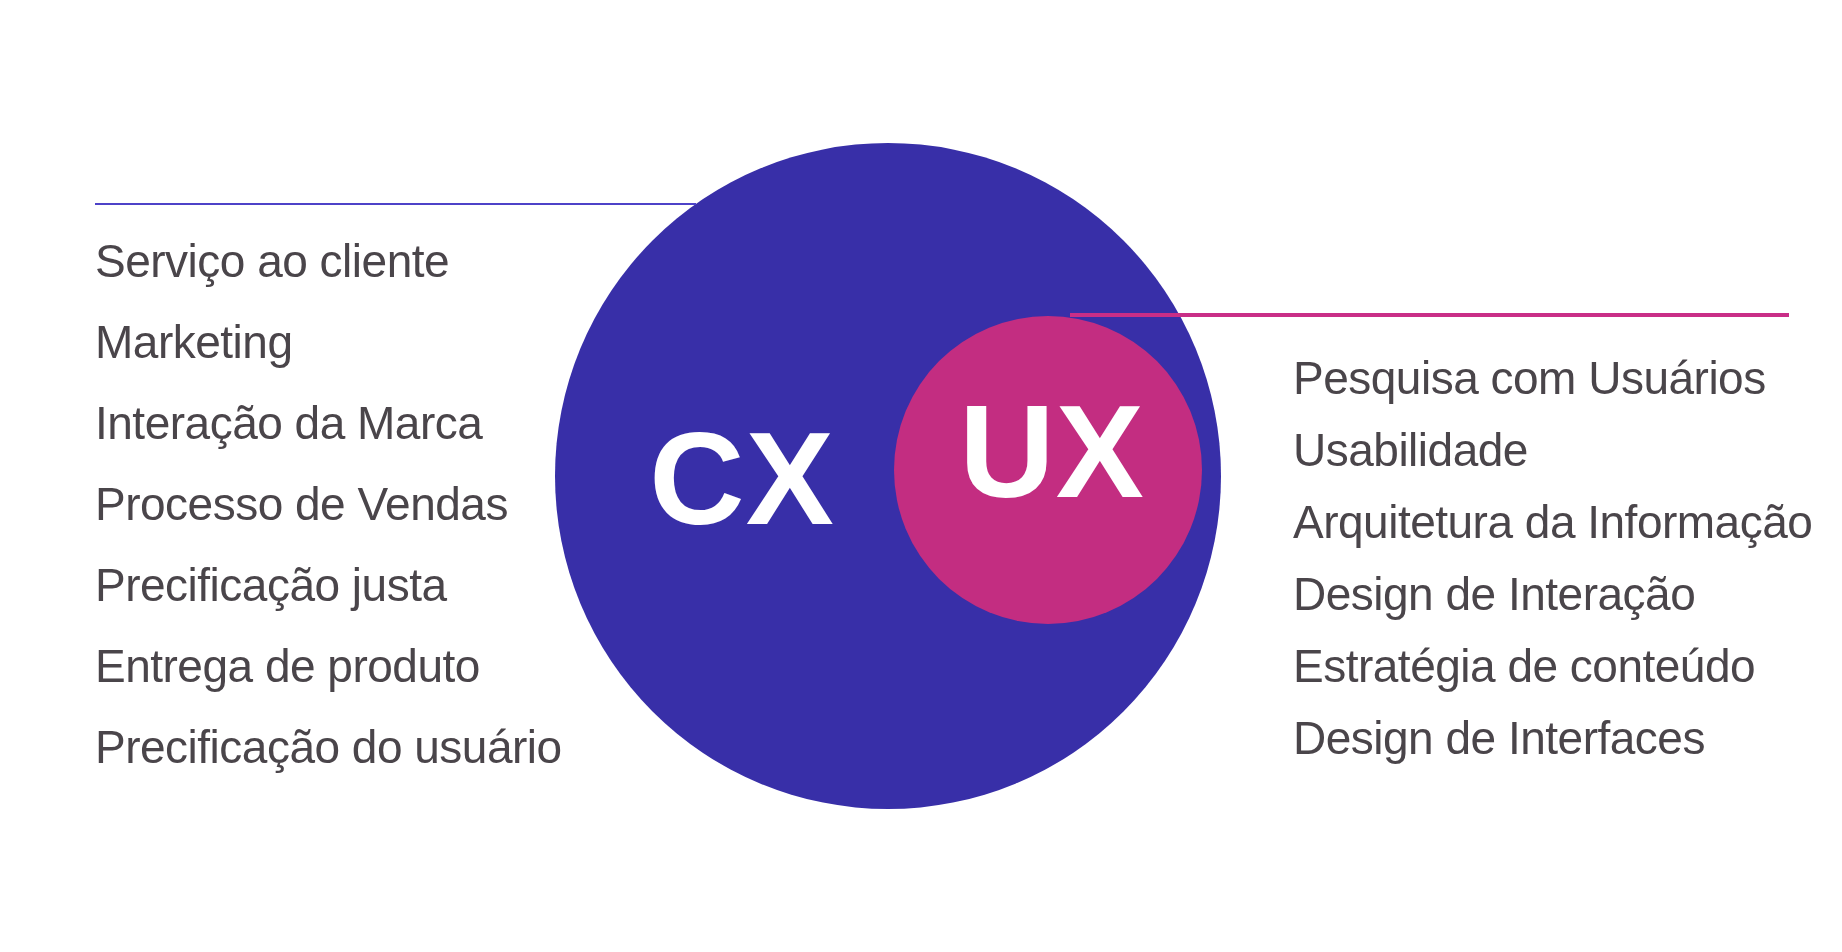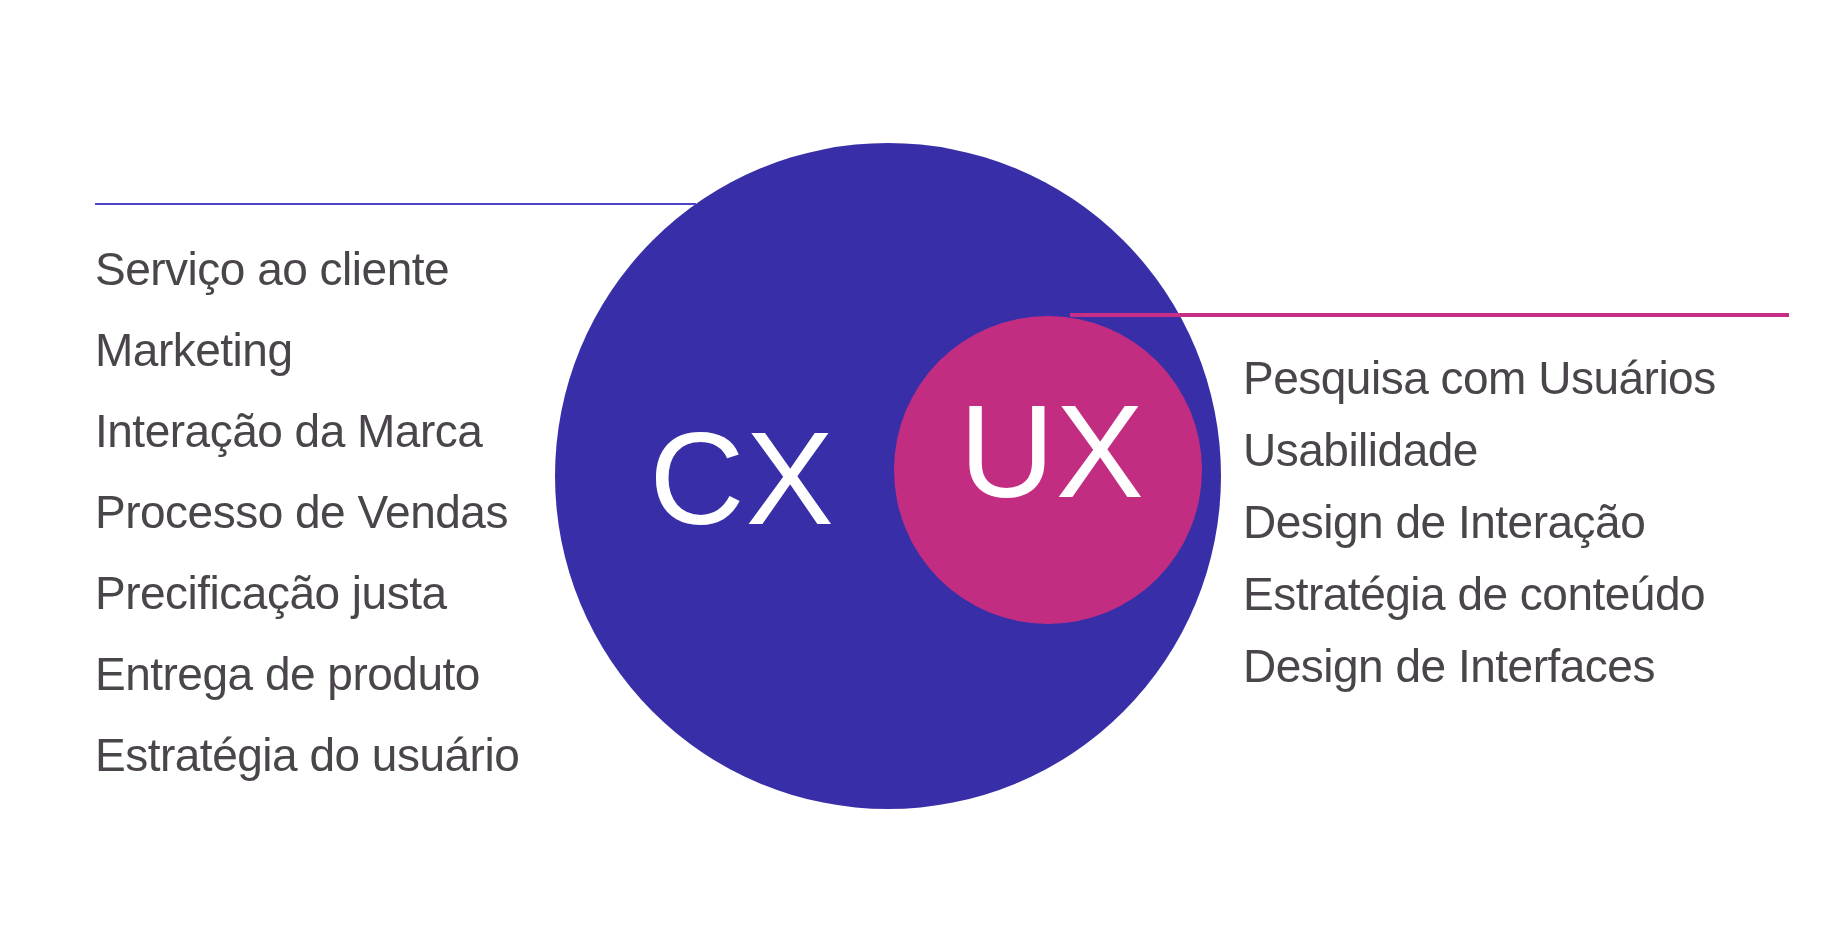--- a/index.html
+++ b/index.html
@@ -38,38 +38,38 @@
     background:var(--cx-line);
   }
   .line-ux{
     left:1070px;top:313px;width:719px;height:4px;
     background:var(--ux-line);
   }
   .big-label{
     position:absolute;z-index:3;
     transform:translate(-50%,-50%);
     color:var(--label-text);
-    font-size:132px;font-weight:400;
+    font-size:132px;font-weight:700;
     letter-spacing:1px;
     white-space:nowrap;
     line-height:1;
     text-align:right;
   }
   .label-cx{left:742px;top:479px;}
   .label-ux{left:1052px;top:452px;}
   .list{
     position:absolute;z-index:2;
     color:var(--text);
     font-size:46px;
     letter-spacing:-0.5px;
     white-space:nowrap;
   }
-  .list-cx{left:95px;top:229px;}
+  .list-cx{left:95px;top:221px;}
   .list-cx .list-item{line-height:81px;}
-  .list-ux{left:1243px;top:342px;}
+  .list-ux{left:1293px;top:342px;}
   .list-ux .list-item{line-height:72px;}
 </style>
 </head>
 <body>
 
 <div class="canvas">
 
   <div class="line line-cx"></div>
   <div class="line line-ux"></div>
 
@@ -79,24 +79,25 @@
   <div class="big-label label-cx">CX</div>
   <div class="big-label label-ux">UX</div>
 
   <div class="list list-cx">
     <div class="list-item">Serviço ao cliente</div>
     <div class="list-item">Marketing</div>
     <div class="list-item">Interação da Marca</div>
     <div class="list-item">Processo de Vendas</div>
     <div class="list-item">Precificação justa</div>
     <div class="list-item">Entrega de produto</div>
-    <div class="list-item">Estratégia do usuário</div>
+    <div class="list-item">Precificação do usuário</div>
   </div>
 
   <div class="list list-ux">
     <div class="list-item">Pesquisa com Usuários</div>
     <div class="list-item">Usabilidade</div>
+    <div class="list-item">Arquitetura da Informação</div>
     <div class="list-item">Design de Interação</div>
     <div class="list-item">Estratégia de conteúdo</div>
     <div class="list-item">Design de Interfaces</div>
   </div>
 
 </div>
 
 </body></html>

